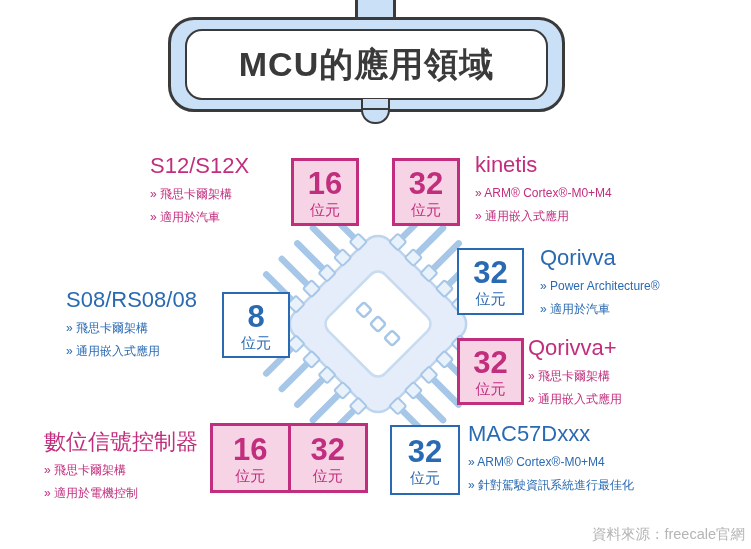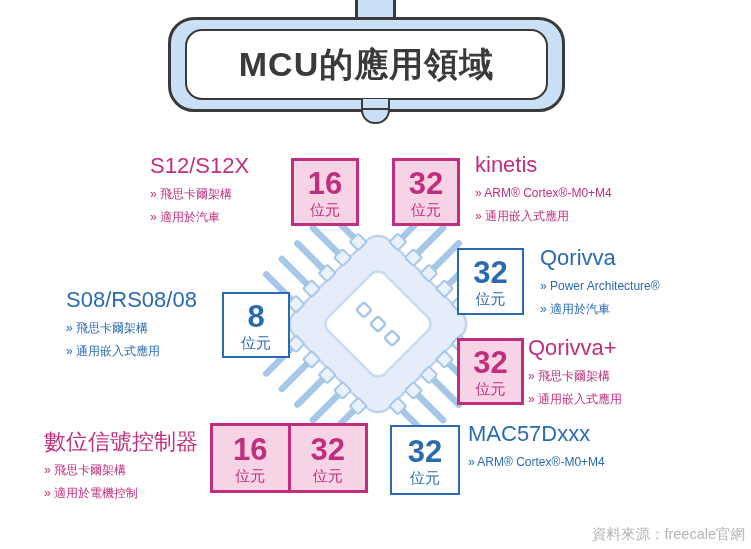--- a/index.html
+++ b/index.html
@@ -211,17 +211,18 @@
     <div class="bullet">通用嵌入式應用</div>
   </div>
   <div class="group magenta" id="group-dsc">
     <div class="title">數位信號控制器</div>
     <div class="bullet">飛思卡爾架構</div>
     <div class="bullet">適用於電機控制</div>
   </div>
   <div class="group blue" id="group-mac57">
     <div class="title">MAC57Dxxx</div>
     <div class="bullet">ARM® Cortex®-M0+M4</div>
+    <div class="bullet">針對駕駛資訊系統進行最佳化</div>
   </div>
 
   <div class="source-note">資料來源：freecale官網</div>
 
 </div>
 
 </body></html>

